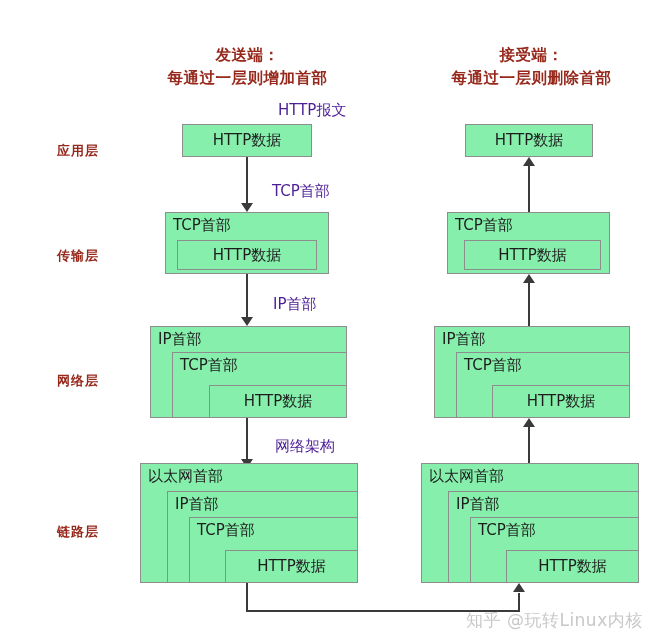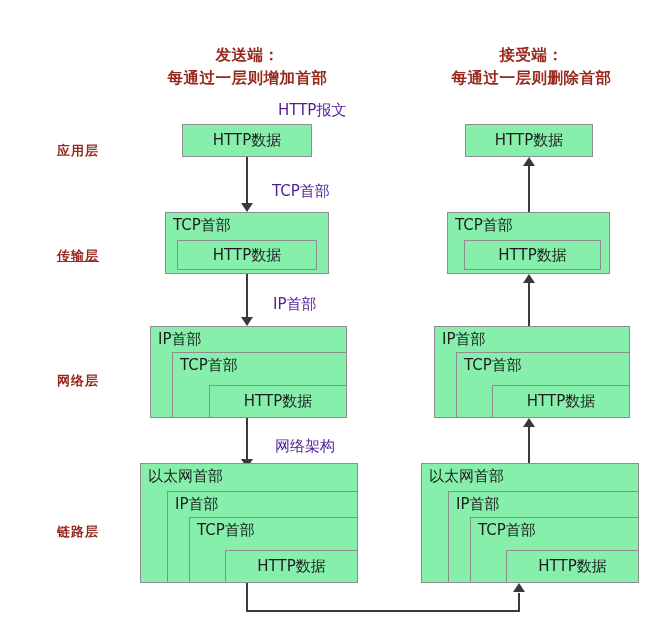--- a/index.html
+++ b/index.html
@@ -123,21 +123,21 @@
     <span class="l1">接受端：</span>
     <span class="l2">每通过一层则删除首部</span>
   </div>
 
   <div class="col-header" style="left:140px; top:44px; width:215px;">
     <span class="l1">发送端：</span>
     <span class="l2">每通过一层则增加首部</span>
   </div>
 
   <div class="layer-label" style="left:57px; top:142px;">应用层</div>
-  <div class="layer-label" style="left:57px; top:247px;text-decoration:underline;">传输层</div>
+  <div class="layer-label" style="left:57px; top:247px;">传输层</div>
   <div class="layer-label" style="left:57px; top:372px;">网络层</div>
   <div class="layer-label" style="left:57px; top:523px;">链路层</div>
 
   <div class="caption" style="left:278px; top:101px;">HTTP报文</div>
   <div class="caption" style="left:272px; top:182px;">TCP首部</div>
   <div class="caption" style="left:273px; top:295px;">IP首部</div>
   <div class="caption" style="left:275px; top:437px;">网络架构</div>
 
   <div class="pbox centered" style="left:182px; top:124px; width:130px; height:33px;">
     <span>HTTP数据</span>
@@ -223,14 +223,15 @@
   </div>
   <div class="pbox centered" style="left:506px; top:550px; width:133px; height:33px;">
     <span>HTTP数据</span>
   </div>
 
   <div class="vline" style="left:246px; top:583px; height:29px;"></div>
   <div class="hline" style="left:246px; top:610px; width:274px;"></div>
   <div class="vline" style="left:518px; top:593px; height:19px;"></div>
   <div class="arrow-up" style="left:513px; top:583px;"></div>
 
+  <div class="watermark" style="left:466px; top:609px;">知乎 @玩转Linux内核</div>
 
 </div>
 
 </body></html>

